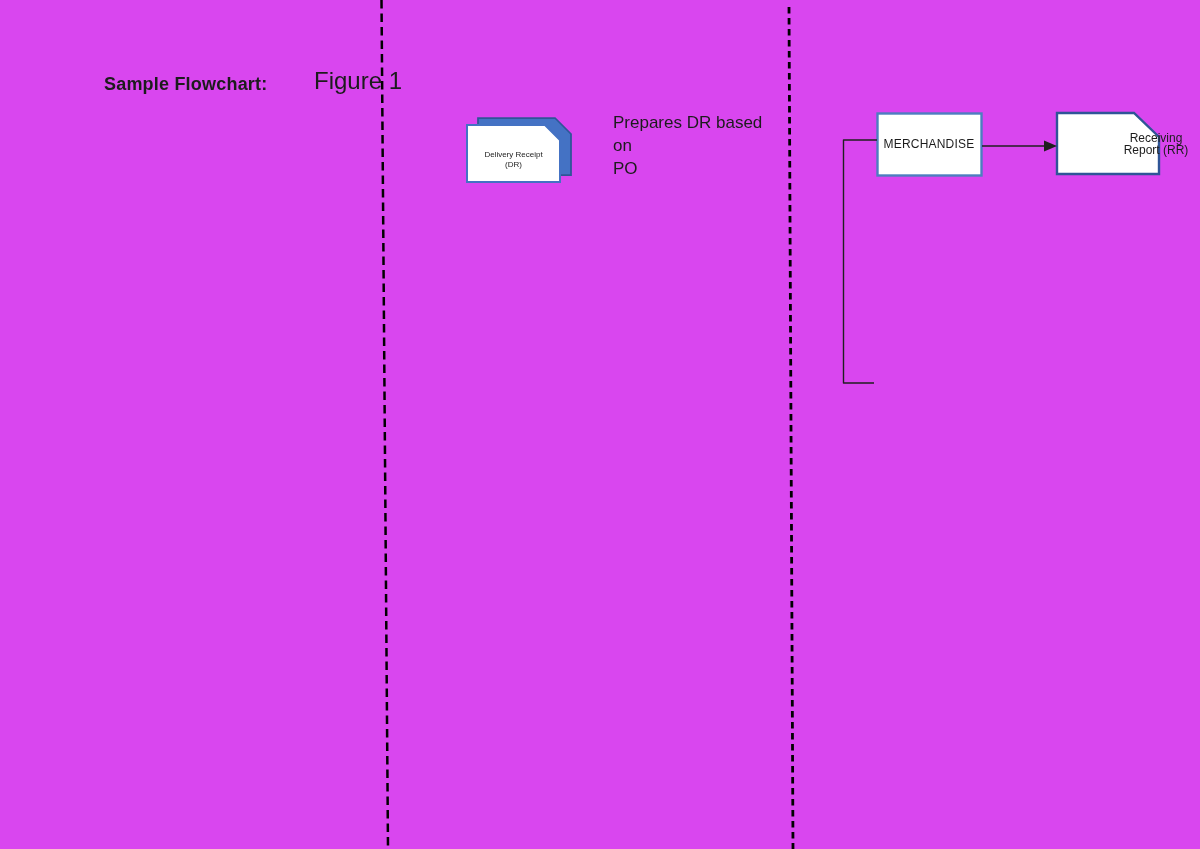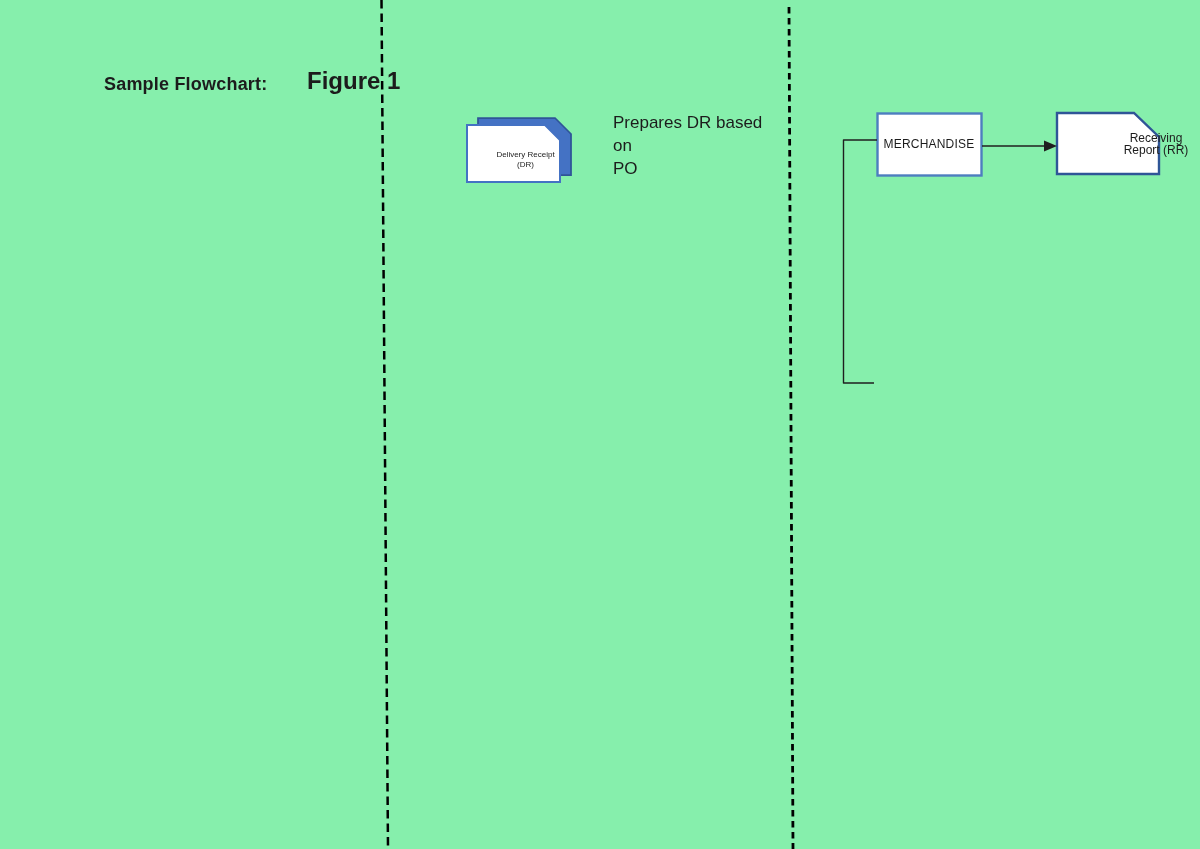--- a/index.html
+++ b/index.html
@@ -6,42 +6,42 @@
     margin: 0;
     padding: 0;
     background: #ffffff;
     font-family: "Liberation Sans", sans-serif;
     -webkit-font-smoothing: antialiased;
   }
   #canvas {
     position: relative;
     width: 1200px;
     height: 849px;
-    background: #86efac;
+    background: #d946ef;
     overflow: hidden;
     color: #1c1c1c;
   }
   #shape-layer {
     position: absolute;
     left: 0; top: 0;
     width: 1200px;
     height: 849px;
   }
   .abs { position: absolute; }
   .title-label {
     left: 104px; top: 74px;
     font-size: 18px;
     font-weight: 700;
     letter-spacing: 0.2px;
     white-space: nowrap;
   }
   .title-figure {
-    left: 307px; top: 67px;
+    left: 314px; top: 67px;
     font-size: 24px;
-    font-weight: 700;
+    font-weight: 400;
     white-space: nowrap;
   }
   .note {
     font-size: 17px;
     line-height: 23px;
     white-space: pre-line;
   }
   .note-proposed { left: 47px; top: 132px; width: 190px; }
   .note-prepares { left: 613px; top: 111px; width: 160px; }
   .shape-label {
@@ -50,21 +50,20 @@
     justify-content: center;
     text-align: center;
     white-space: pre-line;
     pointer-events: none;
   }
   .dr-label {
     left: 467px; top: 126px;
     width: 93px; height: 68px;
     font-size: 8px;
     line-height: 10px;
-    padding-left: 12px;
   }
   .merch-label {
     left: 877px; top: 113px;
     width: 104px; height: 62px;
     font-size: 12px;
     letter-spacing: 0.2px;
   }
   .rr-label {
     left: 1057px; top: 113px;
     width: 102px; height: 61px;

